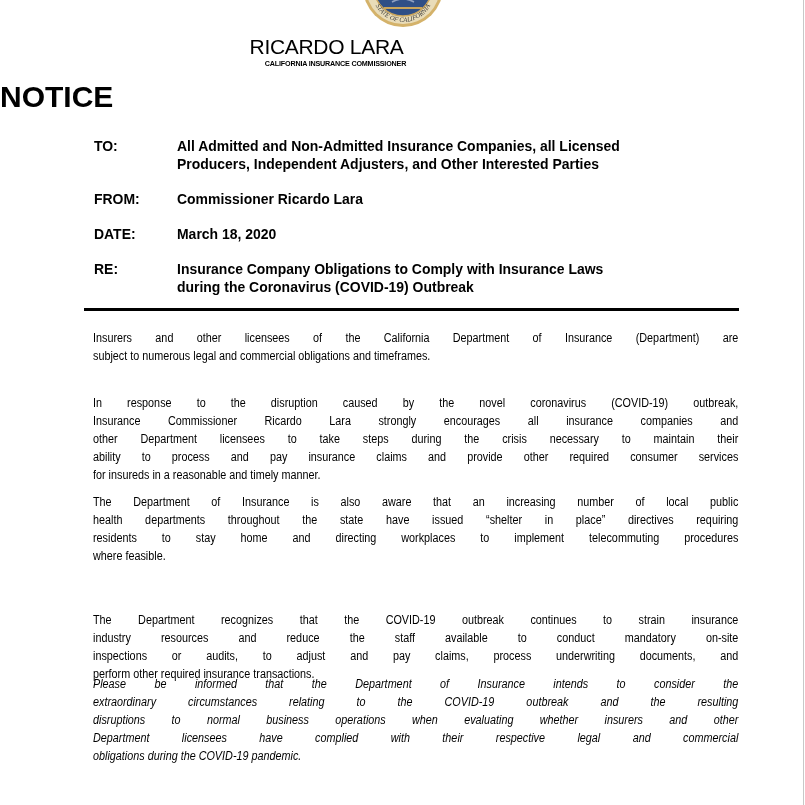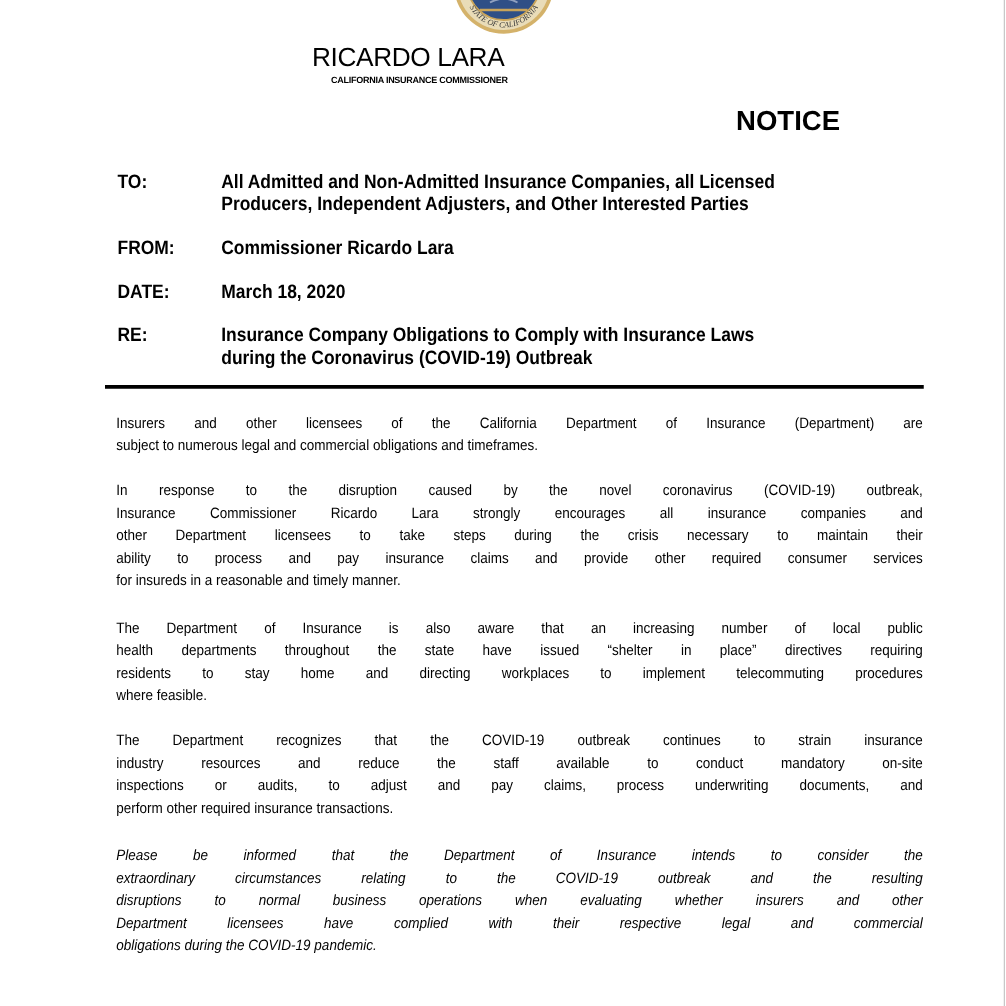--- a/index.html
+++ b/index.html
@@ -49,22 +49,22 @@
       font-size: 7.2px;
       font-weight: bold;
       letter-spacing: -0.2px;
       line-height: 9px;
     }
     .notice-title {
       position: absolute;
       left: 0;
       width: 672px;
       top: 84px;
-      text-align: right;
-      font-size: 22px;
+      text-align: left;
+      font-size: 30px;
       font-weight: bold;
       line-height: 26px;
     }
     .memo-row {
       position: absolute;
       left: 94px;
       width: 620px;
       font-weight: bold;
       font-size: 15.5px;
       line-height: 18px;
@@ -171,36 +171,36 @@
   </div>
 </div>
 
 <div class="separator"></div>
 
 <div class="body-para" style="top:329px;">
   <span class="line">Insurers and other licensees of the California Department of Insurance (Department) are</span>
   <span class="line last">subject to numerous legal and commercial obligations and timeframes.</span>
 </div>
 
-<div class="body-para" style="top:383px;">
+<div class="body-para" style="top:394px;">
   <span class="line">In response to the disruption caused by the novel coronavirus (COVID-19) outbreak,</span>
   <span class="line">Insurance Commissioner Ricardo Lara strongly encourages all insurance companies and</span>
   <span class="line">other Department licensees to take steps during the crisis necessary to maintain their</span>
   <span class="line">ability to process and pay insurance claims and provide other required consumer services</span>
   <span class="line last">for insureds in a reasonable and timely manner.</span>
 </div>
 
 <div class="body-para" style="top:493px;">
   <span class="line">The Department of Insurance is also aware that an increasing number of local public</span>
   <span class="line">health departments throughout the state have issued “shelter in place” directives requiring</span>
   <span class="line">residents to stay home and directing workplaces to implement telecommuting procedures</span>
   <span class="line last">where feasible.</span>
 </div>
 
-<div class="body-para" style="top:583px;">
+<div class="body-para" style="top:611px;">
   <span class="line">The Department recognizes that the COVID-19 outbreak continues to strain insurance</span>
   <span class="line">industry resources and reduce the staff available to conduct mandatory on-site</span>
   <span class="line">inspections or audits, to adjust and pay claims, process underwriting documents, and</span>
   <span class="line last">perform other required insurance transactions.</span>
 </div>
 
 <div class="body-para" style="top:675px;font-style:italic;">
   <span class="line">Please be informed that the Department of Insurance intends to consider the</span>
   <span class="line">extraordinary circumstances relating to the COVID-19 outbreak and the resulting</span>
   <span class="line">disruptions to normal business operations when evaluating whether insurers and other</span>

